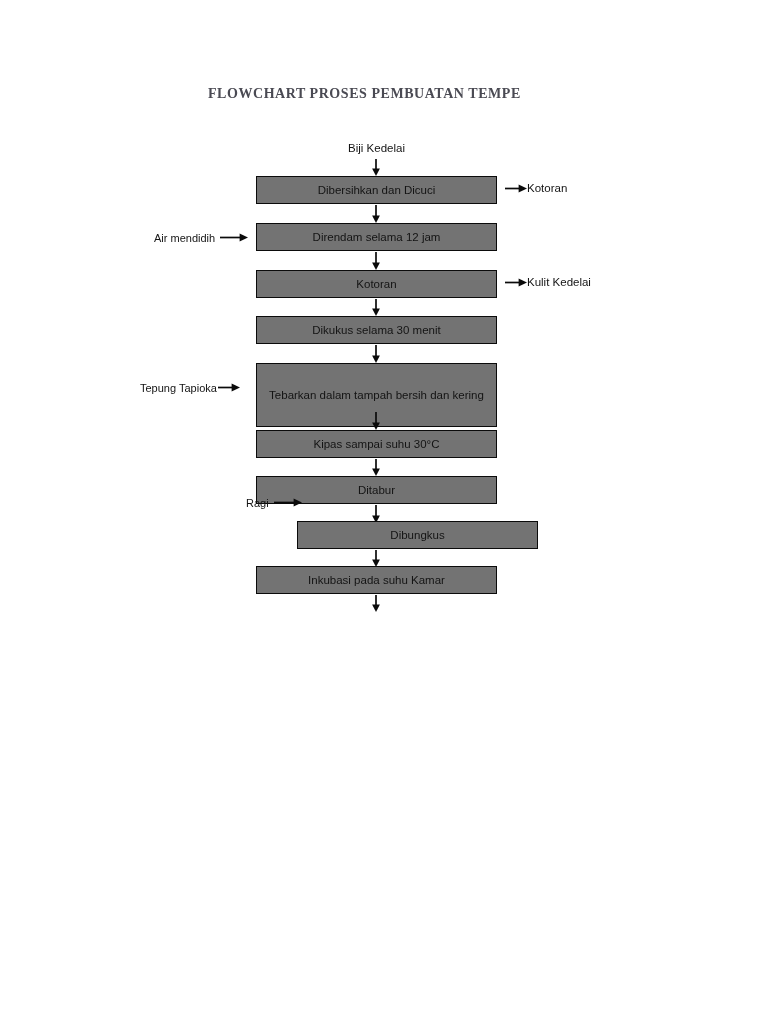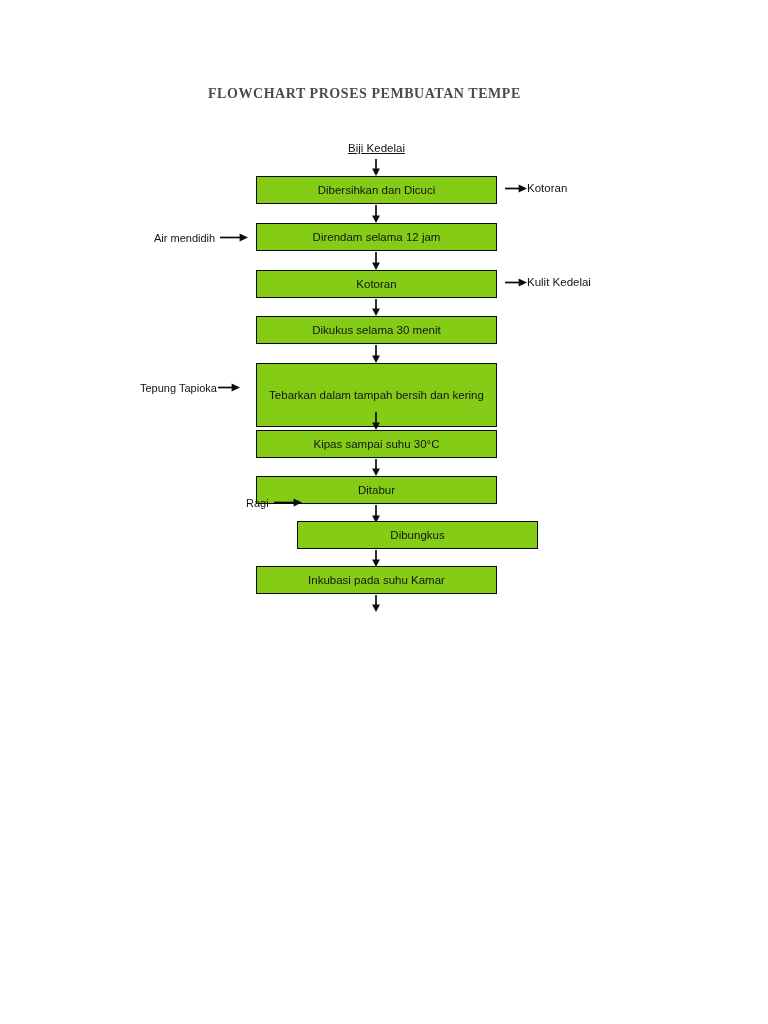--- a/index.html
+++ b/index.html
@@ -48,21 +48,21 @@
     text-align: center;
   }
 
   
   .flow-node {
     position: absolute;
     left: 256px;
     width: 241px;
     box-sizing: border-box;
     border: 1.6px solid #0b0b0b;
-    background: #84cc16;
+    background: #737373;
     display: flex;
     align-items: center;
     justify-content: center;
     text-align: center;
   }
   .flow-node .node-label {
     font-size: 11.5px;
     color: #141414;
     line-height: 1.42;
     padding: 0 6px;
@@ -105,21 +105,21 @@
     color: #141414;
   }
 </style>
 </head>
 <body>
 
 <div id="doc-title">FLOWCHART PROSES PEMBUATAN TEMPE</div>
 
 <div id="flow-canvas">
 
-  <div class="top-input-label" style="left:256px; top:142px; width:241px;text-decoration:underline;">Biji Kedelai</div>
+  <div class="top-input-label" style="left:256px; top:142px; width:241px;">Biji Kedelai</div>
 
   <div class="v-arrow" style="top:159px; height:17px;">
     <svg width="14" height="17" viewBox="0 0 14 17">
       <line x1="7" y1="0" x2="7" y2="11" stroke="#0b0b0b" stroke-width="1.7"></line>
       <polygon points="7,17 3.1,9.6 10.9,9.6" fill="#0b0b0b"></polygon>
     </svg>
   </div>
 
   <div class="flow-node" style="top:176px; height:28px;">
     <span class="node-label">Dibersihkan dan Dicuci</span>

